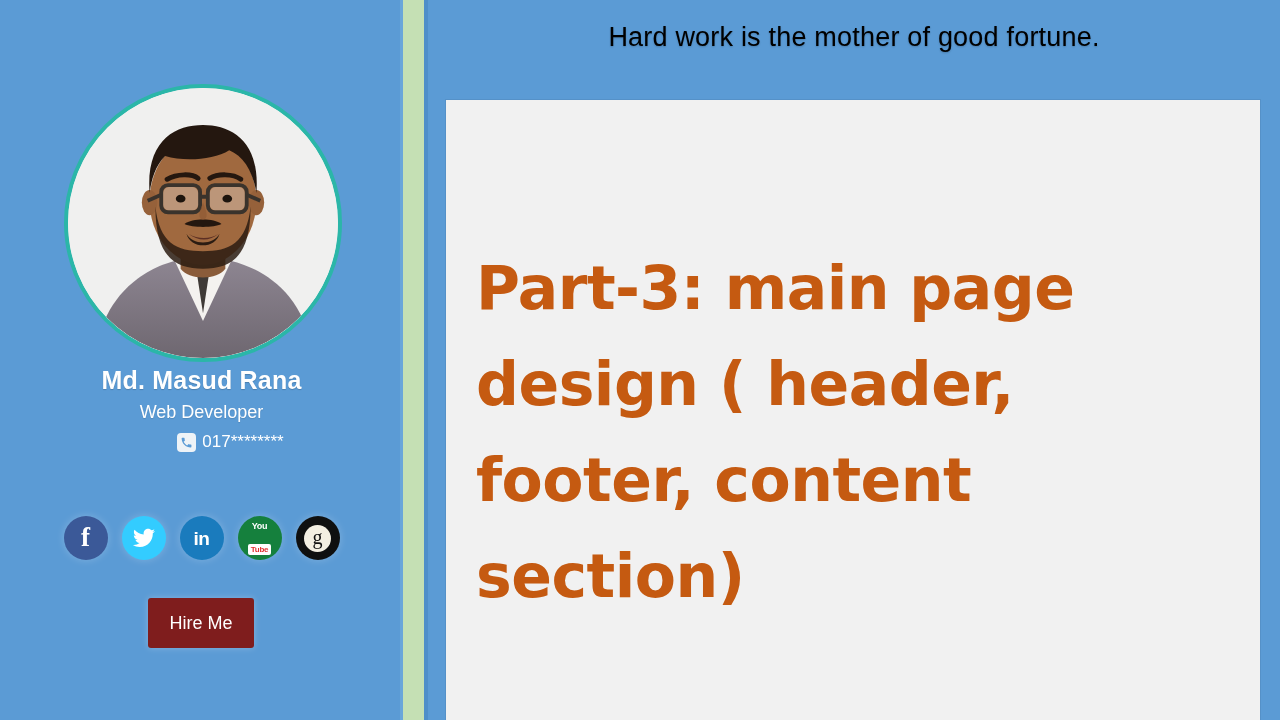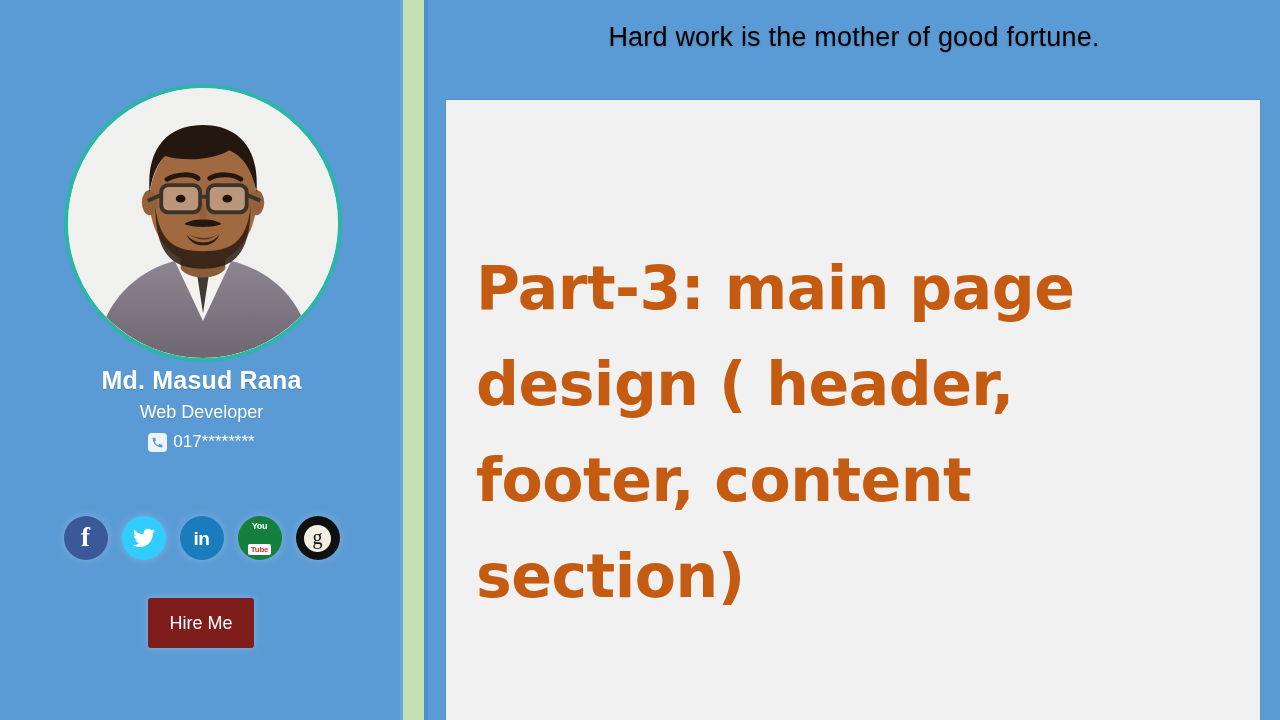--- a/index.html
+++ b/index.html
@@ -80,21 +80,21 @@
     position: absolute;
     width: 403px;
     left: 0;
     display: flex;
     align-items: center;
     justify-content: center;
     color: #ffffff;
     font-size: 17px;
     gap: 6px;
   }
-  #contact-phone { top: 432px; }
+  #contact-phone { top: 432px; margin-left: 29px; }
   #contact-email { top: 460px; }
 
   .mini-icon {
     display: inline-flex;
     align-items: center;
     justify-content: center;
     width: 19px;
     height: 19px;
     border-radius: 4px;
     background: #eef3f7;

